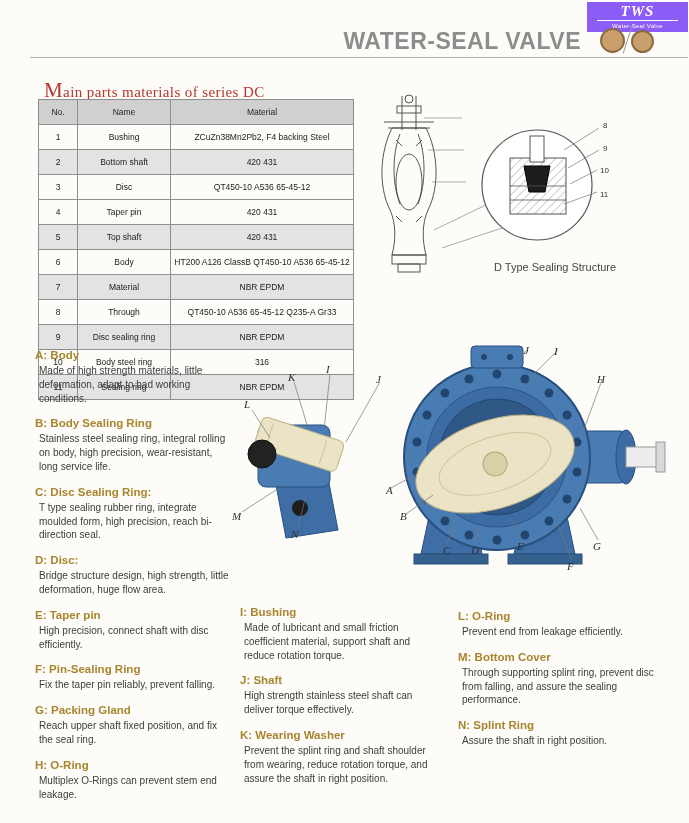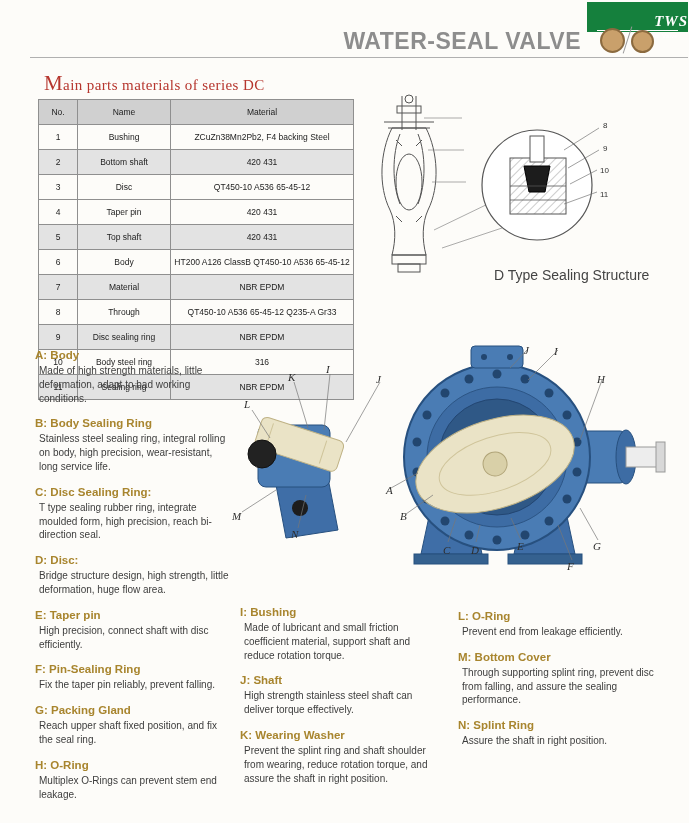--- a/index.html
+++ b/index.html
@@ -1,52 +1,52 @@
 <!DOCTYPE html>
 <html><head>
 <meta charset="utf-8">
 <style>
   html,body{margin:0;padding:0;background:#e8e8e8;}
   .page{position:relative;width:689px;height:823px;background:#fdfcf9;overflow:hidden;
         font-family:"Liberation Sans",sans-serif;color:#333;margin:0 auto;}
 
   
-  .logo-box{position:absolute;left:587px;top:2px;width:101px;height:30px;background:#15803d;
-            color:#fff;text-align:right;box-sizing:border-box;padding-top:12px;}
+  .logo-box{position:absolute;left:587px;top:2px;width:101px;height:30px;background:#8b5cf6;
+            color:#fff;text-align:center;box-sizing:border-box;padding-top:2px;}
   .logo-brand{font-family:"Liberation Serif",serif;font-style:italic;font-weight:bold;
               font-size:15px;line-height:15px;letter-spacing:1px;display:block;}
   .logo-sub{font-size:6px;line-height:8px;display:block;border-top:1px solid #fff;
             margin:1px 10px 0 10px;padding-top:1px;letter-spacing:0.3px;}
   .coin{position:absolute;border-radius:50%;background:#c9a06b;border:2px solid #8b6a3f;box-sizing:border-box;}
   .coin1{left:600px;top:28px;width:25px;height:25px;}
   .coin2{left:631px;top:30px;width:23px;height:23px;}
   .coin-slash{position:absolute;left:627px;top:26px;width:1px;height:28px;background:#9a9a9a;
               transform:rotate(18deg);}
   .header-title{position:absolute;right:108px;top:28px;font-size:23px;font-weight:bold;
                 color:#8d8d8d;letter-spacing:0.5px;}
   .header-rule{position:absolute;left:30px;top:57px;width:658px;height:1px;background:#b0b0b0;}
 
   
-  .section-title{position:absolute;left:44px;top:71px;font-family:"Liberation Serif",serif;
+  .section-title{position:absolute;left:44px;top:78px;font-family:"Liberation Serif",serif;
                  color:#b6362e;font-size:15px;letter-spacing:0.4px;}
   .section-title .initial{font-size:21px;}
 
   
   .parts-table{position:absolute;left:38px;top:99px;width:312px;border-collapse:collapse;
                font-size:8.5px;color:#222;table-layout:fixed;}
   .parts-table th,.parts-table td{border:1px solid #8f8f8f;text-align:center;
                padding:6px 2px;height:12px;overflow:hidden;white-space:nowrap;}
   .parts-table th{background:#d0d0d0;font-weight:normal;}
   .parts-table tr.shaded td{background:#e3e3e3;}
   .c-no{width:34px;} .c-name{width:88px;} .c-mat{width:178px;}
 
   
   .tech-svg{position:absolute;left:352px;top:90px;}
   .num-callout{position:absolute;font-size:8px;color:#333;}
-  .drawing-caption{position:absolute;left:477px;top:267px;font-size:14px;color:#444;padding-left:17px;}
+  .drawing-caption{position:absolute;left:477px;top:261px;font-size:11px;color:#444;padding-left:17px;}
 
   
   .illu-svg{position:absolute;left:228px;top:330px;}
   .callout{position:absolute;font-family:"Liberation Serif",serif;font-style:italic;
            font-size:11px;color:#2e2e2e;}
 
   
   .col{position:absolute;}
   .col1{left:35px;top:349px;width:197px;}
   .col2{left:240px;top:606px;width:194px;}

